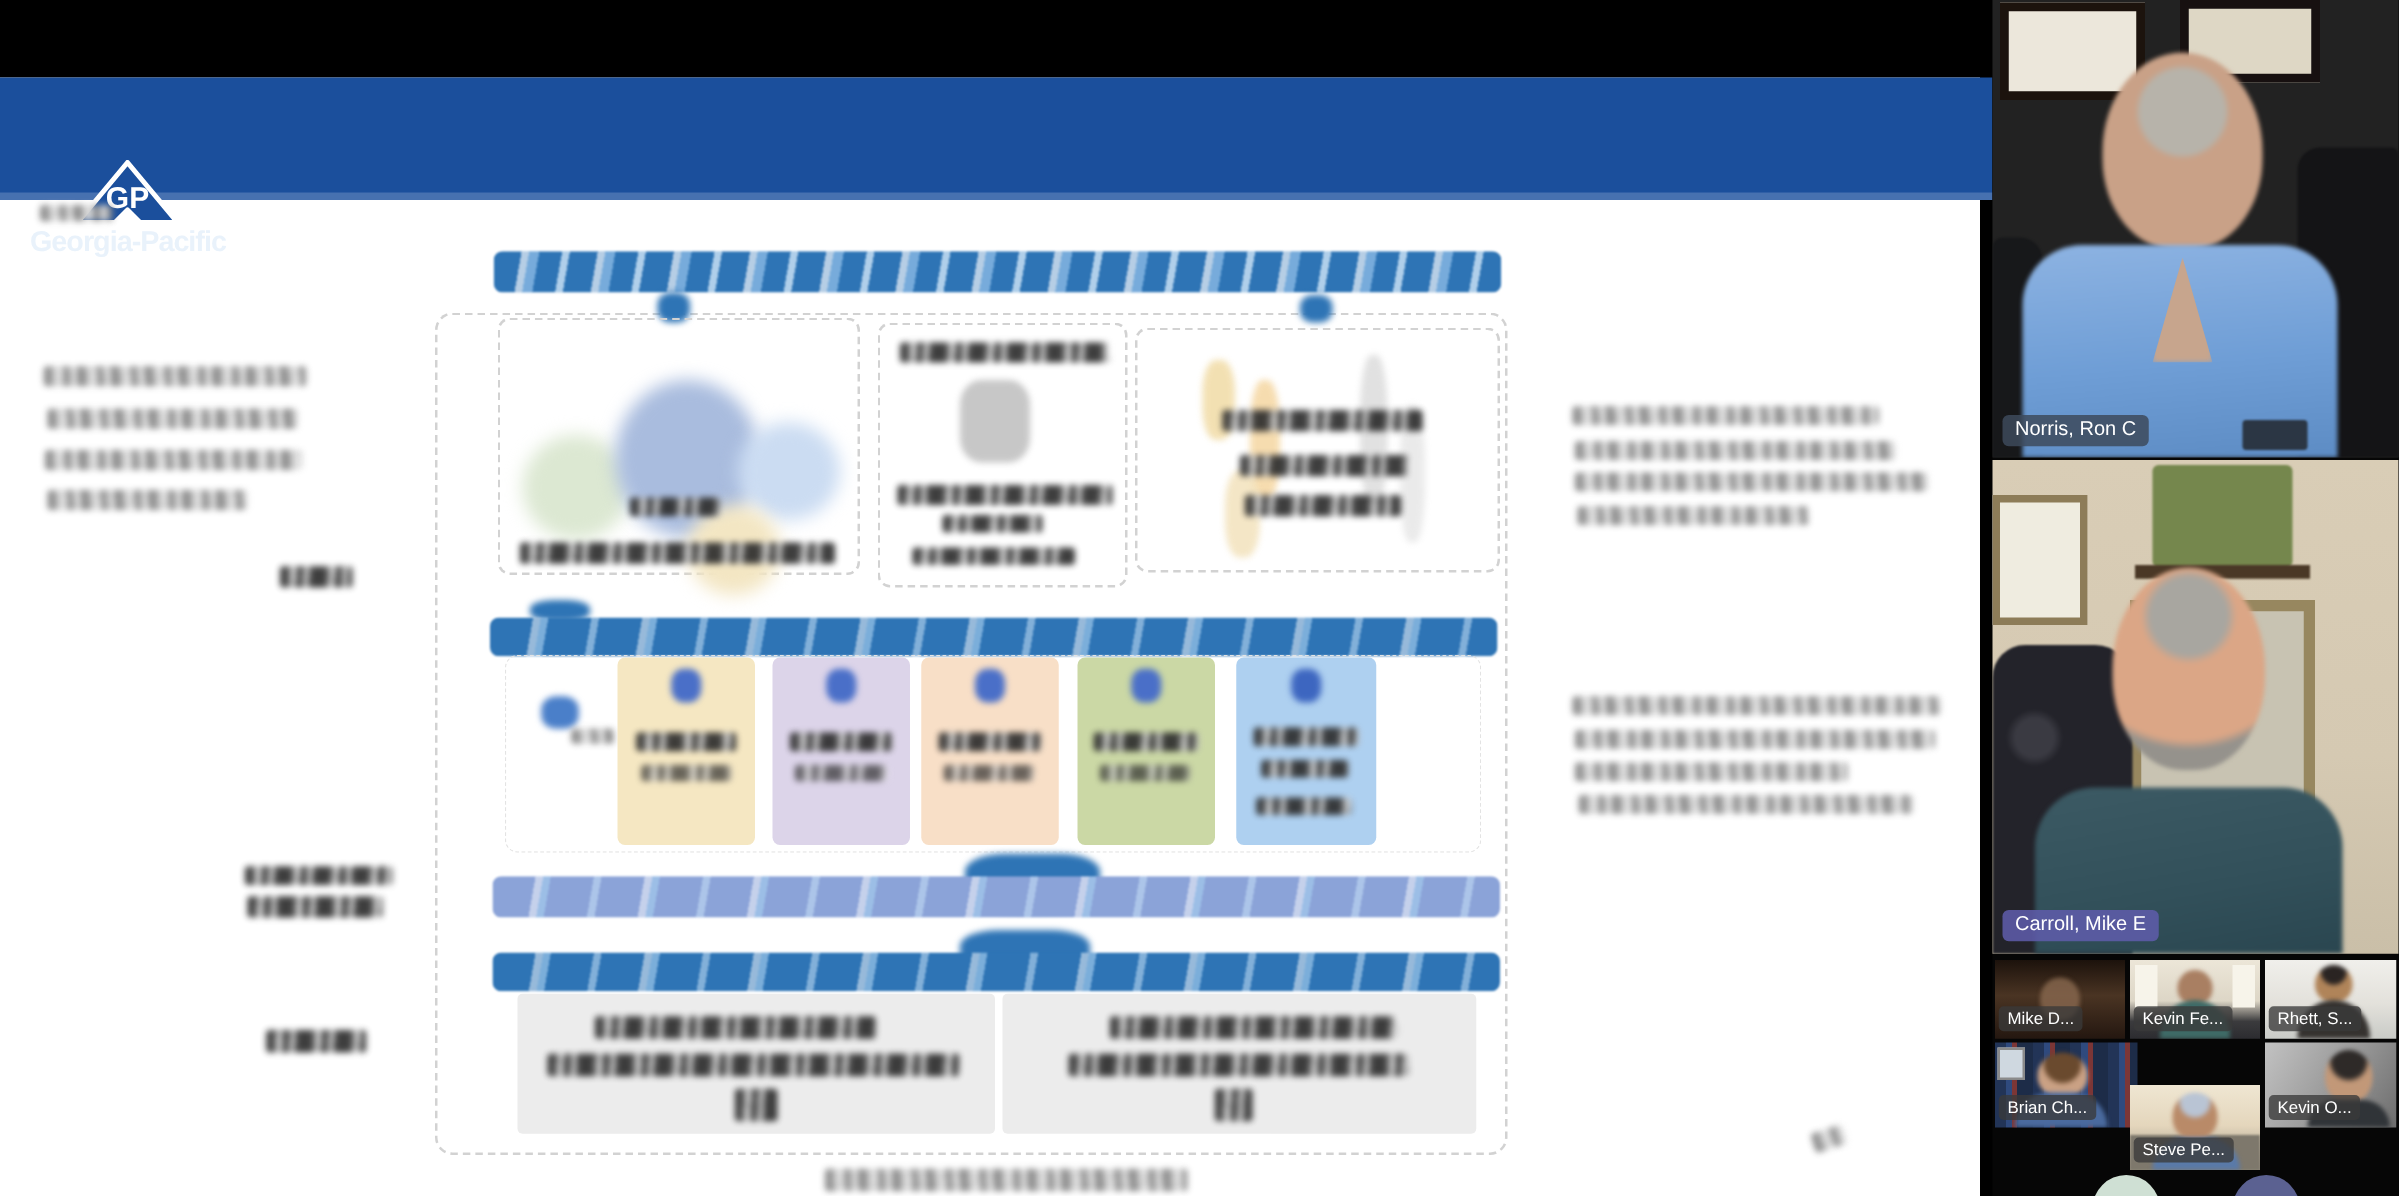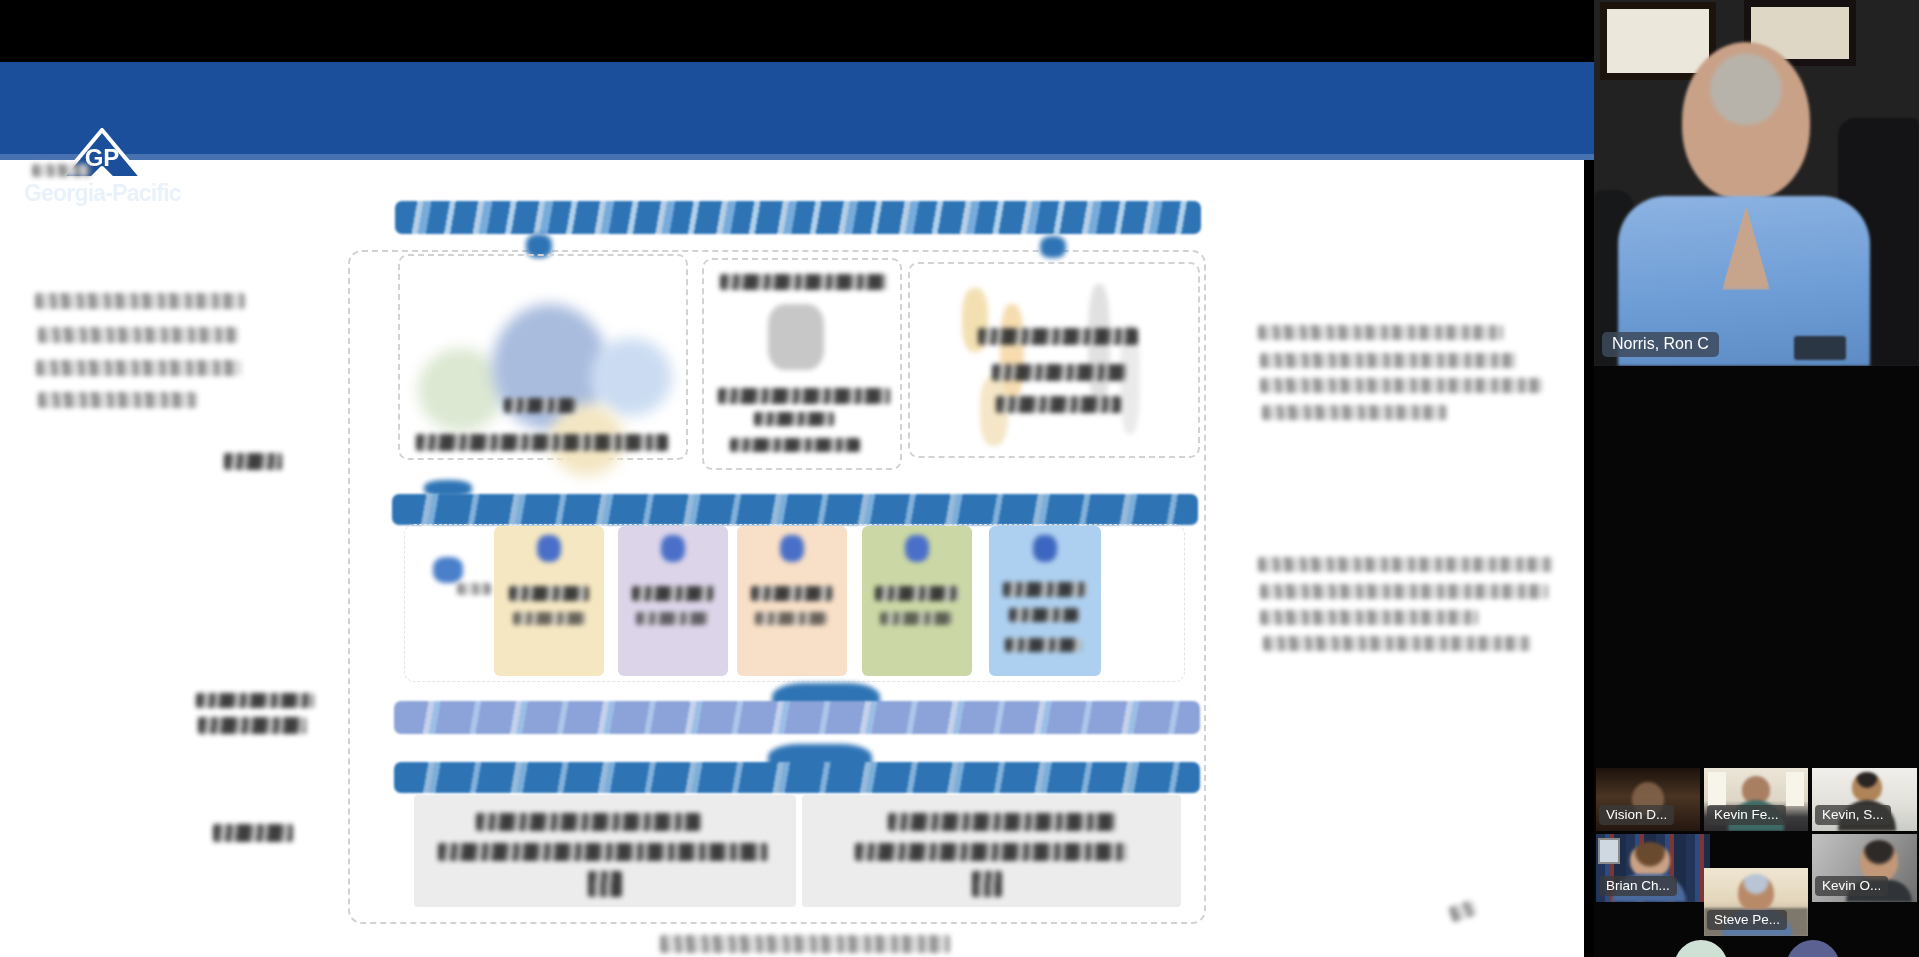--- a/index.html
+++ b/index.html
@@ -182,36 +182,46 @@
       <div class="frame" style="left:150px;top:0px;width:112px;height:66px;background:#ded7c5;border:7px solid #171010;"></div>
       <div class="abs" style="left:244px;top:118px;width:81px;height:248px;background:#141416;border-radius:18px 6px 0 0;filter:blur(1px);"></div>
       <div class="abs" style="left:0px;top:190px;width:40px;height:176px;background:#17181a;border-radius:8px 18px 0 0;filter:blur(1px);"></div>
       <div class="head" style="left:88px;top:42px;width:128px;height:158px;background:radial-gradient(circle at 50% 30%,#b7b3aa 0 26%,#c9a187 30% 100%);"></div>
       <div class="torso" style="left:24px;top:196px;width:252px;height:170px;background:linear-gradient(175deg,#8db3e2 0%,#6f9ed6 55%,#5d8cc4 100%);"></div>
       <div class="abs" style="left:128px;top:206px;width:48px;height:84px;background:#c7a58d;clip-path:polygon(50% 0,100% 100%,0 100%);filter:blur(2px);"></div>
       <div class="abs" style="left:200px;top:336px;width:52px;height:24px;background:#2b3644;border-radius:3px;filter:blur(1px);"></div>
       <div class="nametag" style="left: 8px; top: 332px; background-color: rgba(61, 74, 92, 0.85);">Norris, Ron C</div>
     </div>
 
+    <div class="vtile" style="left:0;top:368px;width:325px;height:395px;background:linear-gradient(180deg,#d9cdb6 0%,#d5c9b2 60%,#cabfa8 100%);">
+      <div class="frame" style="left:0px;top:28px;width:76px;height:104px;background:#efece0;border:6px solid #8d7c58;"></div>
+      <div class="abs" style="left:128px;top:4px;width:112px;height:82px;background:#75874d;border-radius:5px;filter:blur(1px);"></div>
+      <div class="abs" style="left:114px;top:84px;width:140px;height:11px;background:#4a3categ826;background:#4a3826;filter:blur(.8px);"></div>
+      <div class="frame" style="left:110px;top:112px;width:148px;height:192px;background:#c8c3b2;border:9px solid #97875f;"></div>
+      <div class="abs" style="left:0px;top:148px;width:112px;height:247px;background:radial-gradient(circle at 30% 30%,#3a3a42 0 8%,#23232a 12% 100%);border-radius:26px 30px 0 0;filter:blur(1px);"></div>
+      <div class="head" style="left:96px;top:86px;width:122px;height:162px;background:radial-gradient(circle at 50% 24%,#a8a6a0 0 22%,#dba686 28% 72%,#95928c 78% 100%);"></div>
+      <div class="torso" style="left:34px;top:262px;width:246px;height:133px;background:linear-gradient(170deg,#3c5a64 0%,#32505a 60%,#2a4650 100%);"></div>
+      <div class="nametag" style="left: 8px; top: 360px; background-color: rgba(94, 92, 170, 0.87);">Carroll, Mike E</div>
+    </div>
 
     <div class="vtile" style="left:2px;top:768px;width:104px;height:63px;background:linear-gradient(180deg,#1c120c 0%,#4a3423 45%,#241710 100%);">
       <div class="head" style="left:36px;top:14px;width:32px;height:34px;background:#8a6a50;opacity:.8;"></div>
-      <div class="nametag nametag-sm" style="left:3px;bottom:6px;">Vision D...</div>
+      <div class="nametag nametag-sm" style="left:3px;bottom:6px;">Mike D...</div>
     </div>
     <div class="vtile" style="left:110px;top:768px;width:104px;height:63px;background:linear-gradient(180deg,#ece6d8 0%,#ddd6c6 52%,#3b3b3d 78%,#2c2c30 100%);">
       <div class="abs" style="left:4px;top:4px;width:18px;height:34px;background:#f7f4ea;filter:blur(.6px);"></div>
       <div class="abs" style="left:82px;top:4px;width:18px;height:34px;background:#f7f4ea;filter:blur(.6px);"></div>
       <div class="head" style="left:38px;top:8px;width:28px;height:28px;background:#a97f62;"></div>
       <div class="torso" style="left:24px;top:32px;width:56px;height:31px;background:#3e6a66;"></div>
       <div class="nametag nametag-sm" style="left:3px;bottom:6px;">Kevin Fe...</div>
     </div>
     <div class="vtile" style="left:218px;top:768px;width:105px;height:63px;background:linear-gradient(180deg,#f0efeb 0%,#e3e1db 55%,#c9cbc7 100%);">
       <div class="head" style="left:40px;top:4px;width:30px;height:30px;background:radial-gradient(circle at 50% 18%,#2a2422 0 32%,#b08459 40% 100%);"></div>
       <div class="torso" style="left:26px;top:32px;width:58px;height:31px;background:#35322f;"></div>
-      <div class="nametag nametag-sm" style="left:3px;bottom:6px;">Kevin, S...</div>
+      <div class="nametag nametag-sm" style="left:3px;bottom:6px;">Rhett, S...</div>
     </div>
 
     <div class="vtile" style="left:2px;top:834px;width:114px;height:68px;background:repeating-linear-gradient(90deg,#223457 0 9px,#2f4a7e 9px 14px,#7c3636 14px 18px,#1d2c48 18px 30px);">
       <div class="abs" style="left:2px;top:4px;width:22px;height:26px;background:#cfd8e0;border:2px solid #8a8a8a;filter:blur(.5px);"></div>
       <div class="head" style="left:34px;top:8px;width:40px;height:36px;background:radial-gradient(circle at 50% 26%,#6a4a2e 0 40%,#caa184 50% 100%);"></div>
       <div class="torso" style="left:16px;top:40px;width:74px;height:28px;background:#4a6a9e;"></div>
       <div class="nametag nametag-sm" style="left:3px;bottom:6px;">Brian Ch...</div>
     </div>
     <div class="vtile" style="left:110px;top:868px;width:104px;height:68px;background:linear-gradient(180deg,#efe6d2 0%,#e4d6bc 48%,#938b7c 100%);">
       <div class="abs" style="left:0px;top:40px;width:104px;height:28px;background:#7e786c;filter:blur(1px);"></div>

